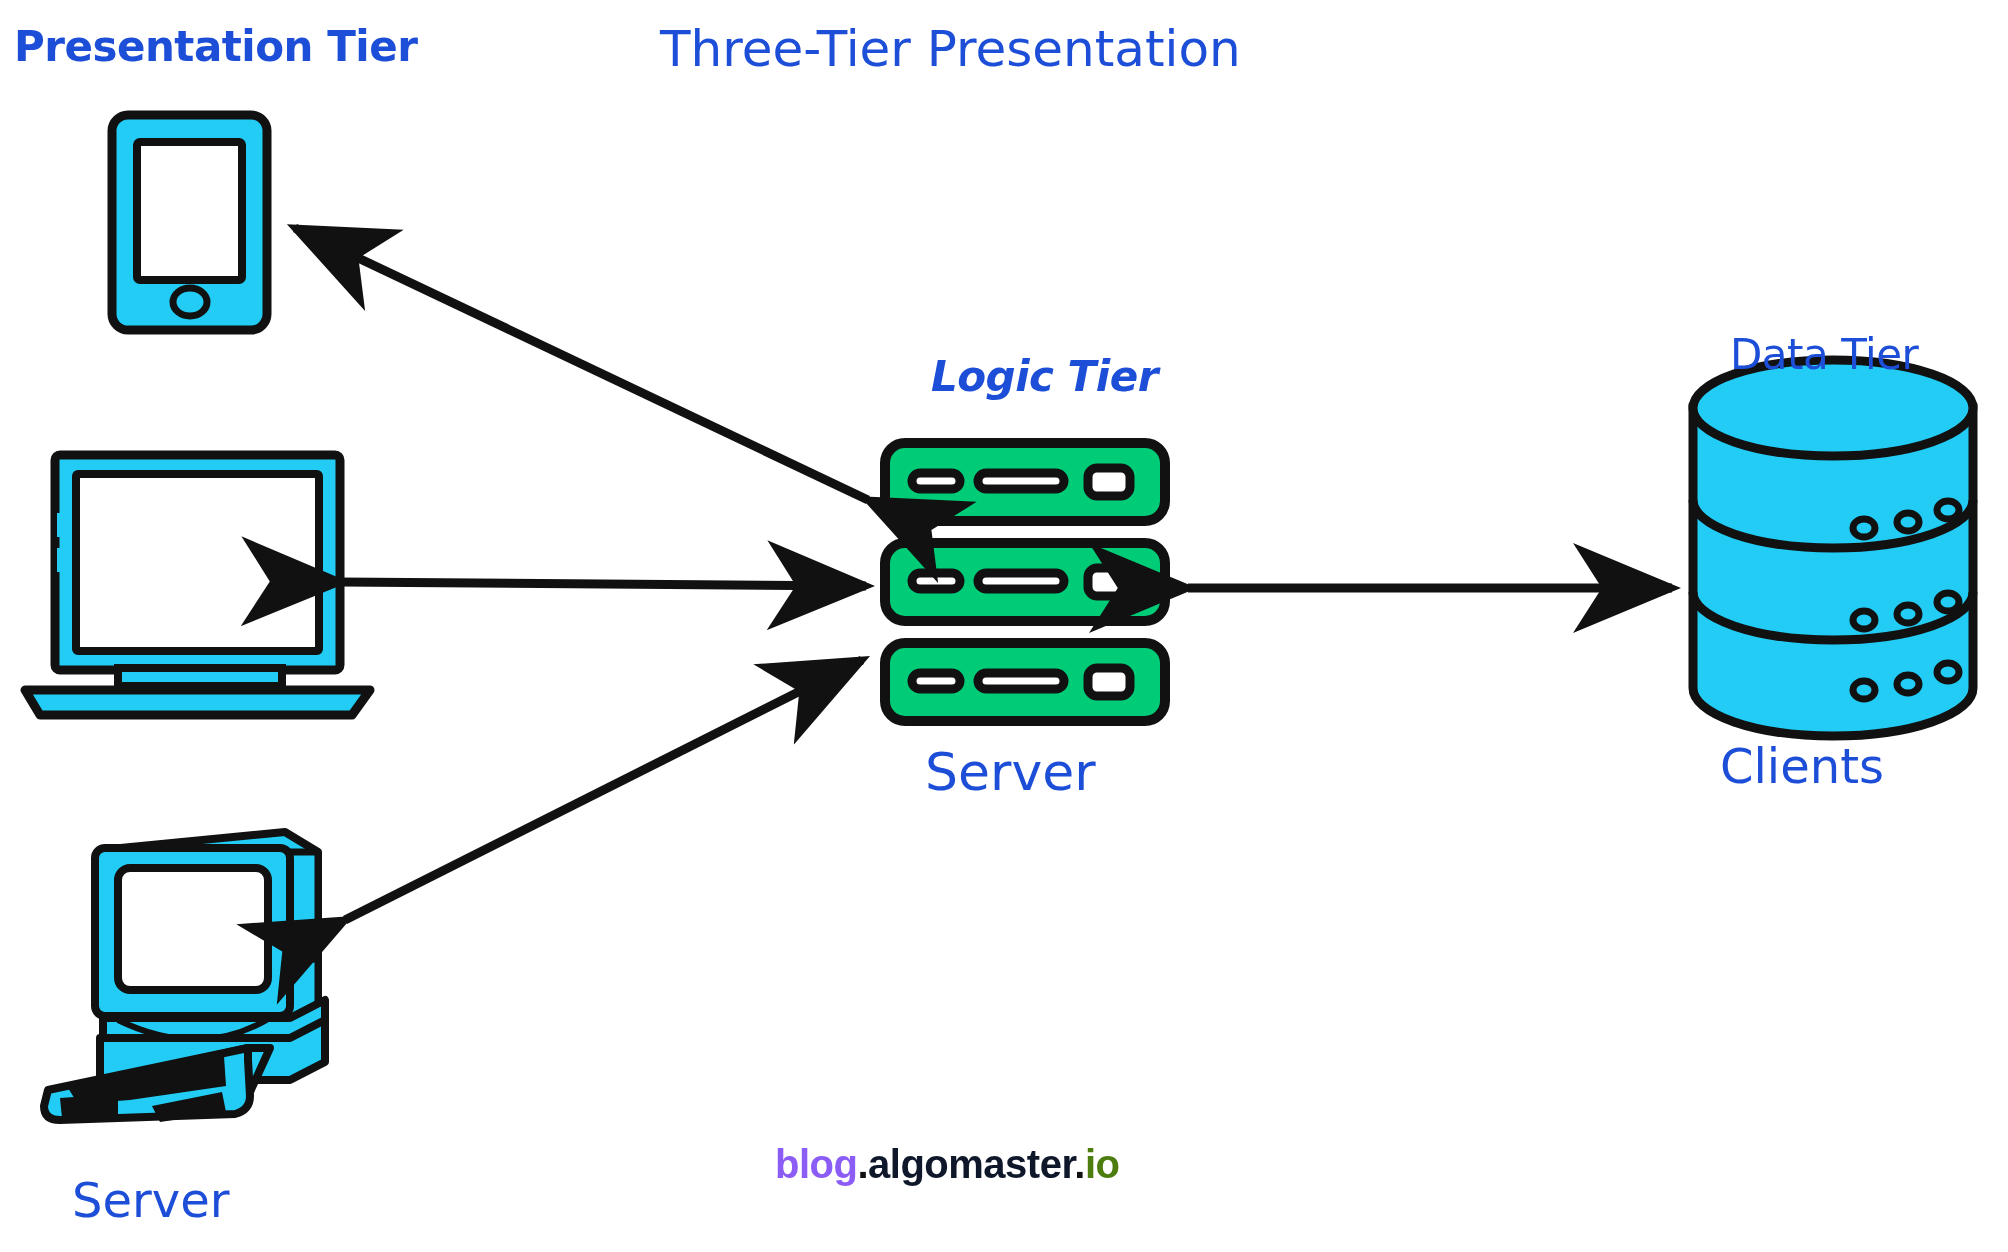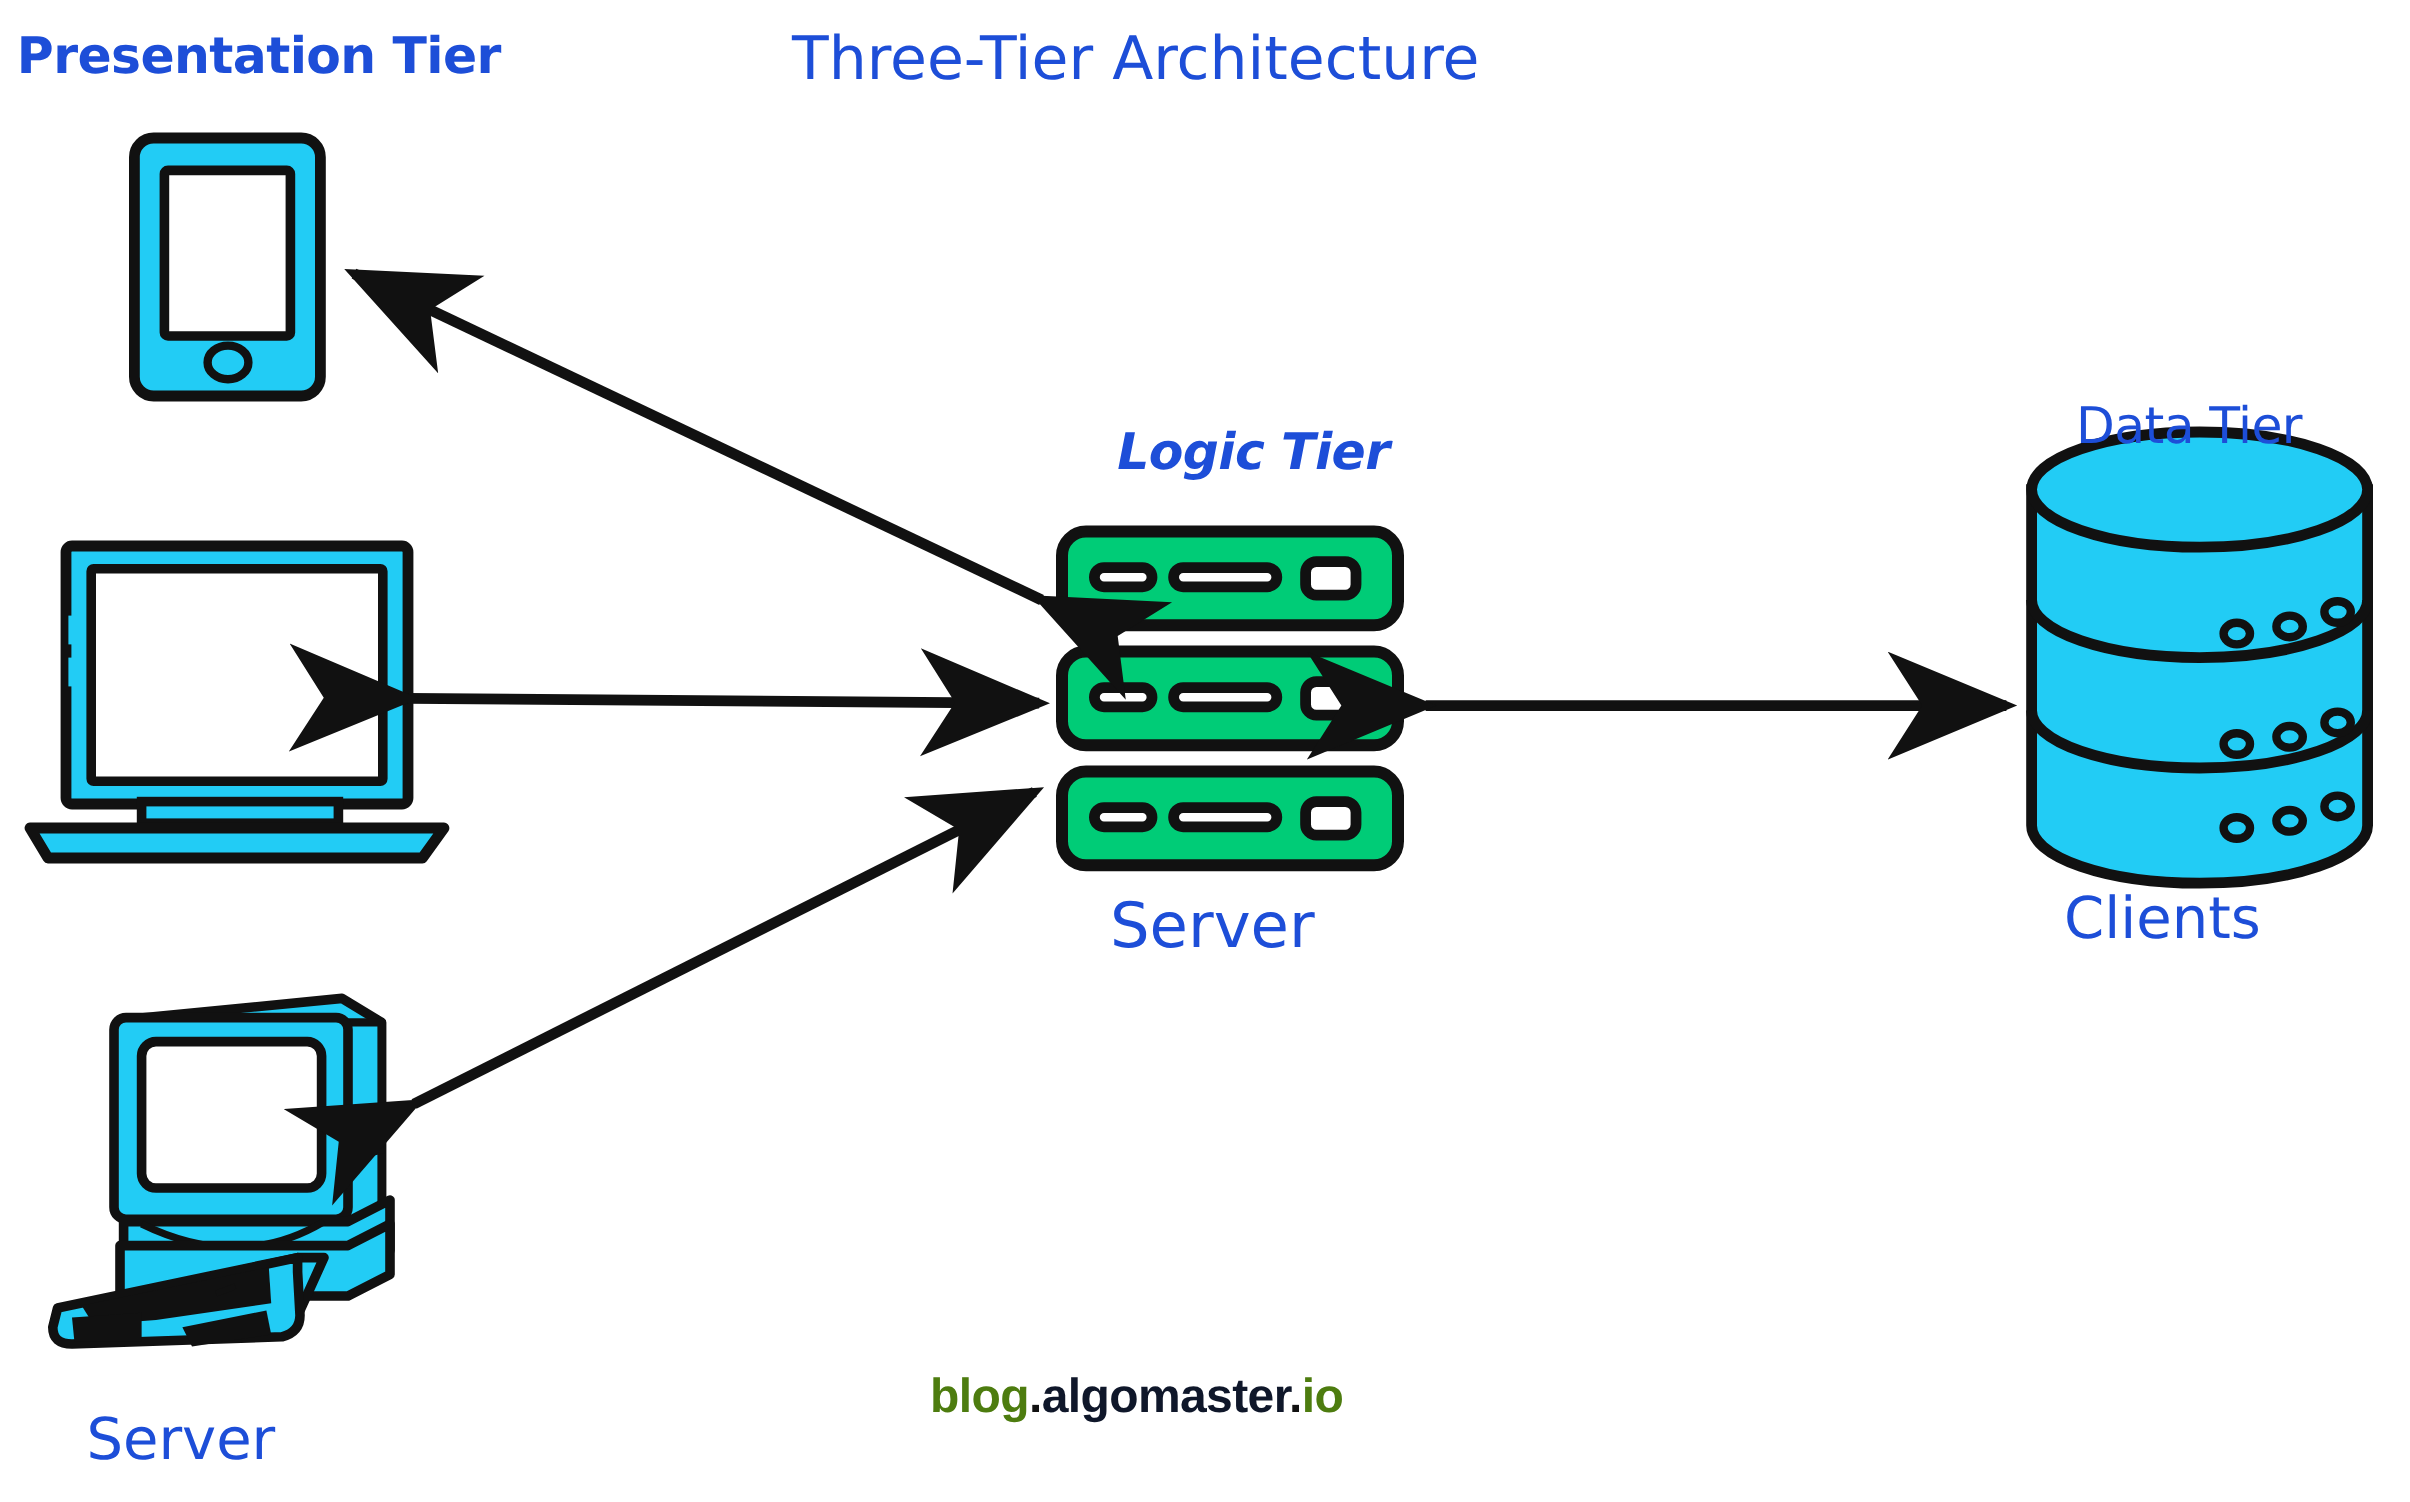--- a/index.html
+++ b/index.html
@@ -58,21 +58,21 @@
   }
   #footer-brand {
     position: absolute;
     left: 775px; top: 1142px;
     font-size: 40px;
     font-weight: 700;
     letter-spacing: -0.5px;
     font-family: "Liberation Sans", sans-serif;
     white-space: nowrap;
   }
-  #footer-brand .seg-blog { color: #4d7c0f; }
+  #footer-brand .seg-blog { color: #8b5cf6; }
   #footer-brand .seg-dot  { color: #111111; }
   #footer-brand .seg-algo { color: #0f172a; }
   #footer-brand .seg-io   { color: #4d7c0f; }
 </style>
 </head>
 <body>
 
 <svg id="canvas" viewBox="0 0 2008 1252" xmlns="http://www.w3.org/2000/svg">
 
   <defs>
@@ -188,21 +188,21 @@
   </g>
 
   <g>
     <line x1="1188" y1="588" x2="1672" y2="588" stroke="#111111" stroke-width="9" marker-start="url(#ah)" marker-end="url(#ah)"></line>
   </g>
 
 </svg>
 
 <div class="lbl lbl-bold" id="label-presentation-tier">Presentation Tier</div>
 
-<div class="lbl" id="label-title">Three-Tier Architecture</div>
+<div class="lbl" id="label-title">Three-Tier Presentation</div>
 
 <div class="lbl lbl-bold" id="label-logic-tier">Logic Tier</div>
 
 <div class="lbl lbl-bold" id="label-data-tier">Data Tier</div>
 
 <div class="lbl" id="label-server">Server</div>
 
 <div class="lbl" id="label-database">Clients</div>
 
 <div class="lbl" id="label-clients">Server</div>

